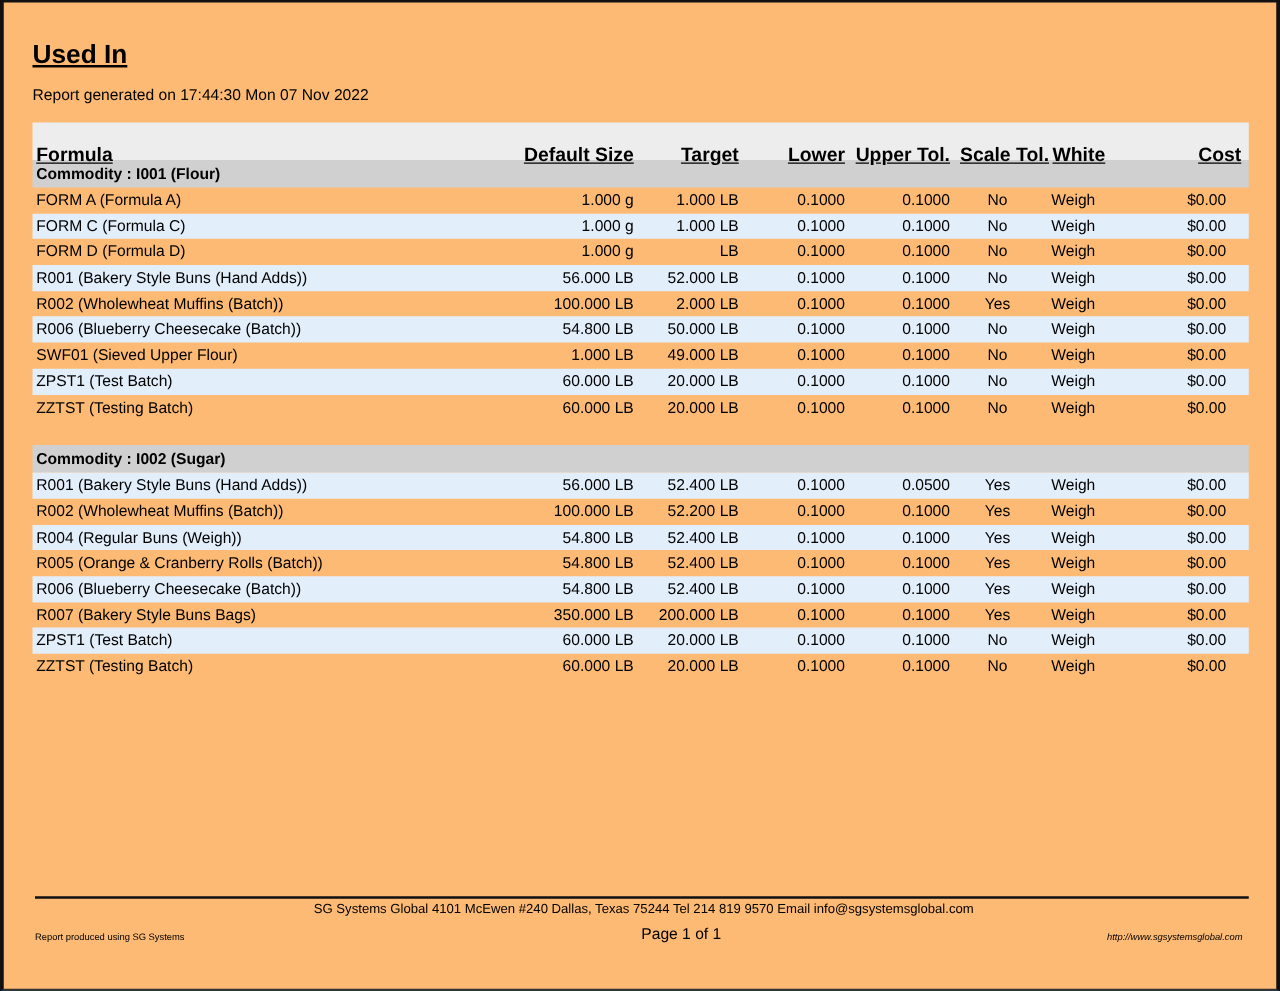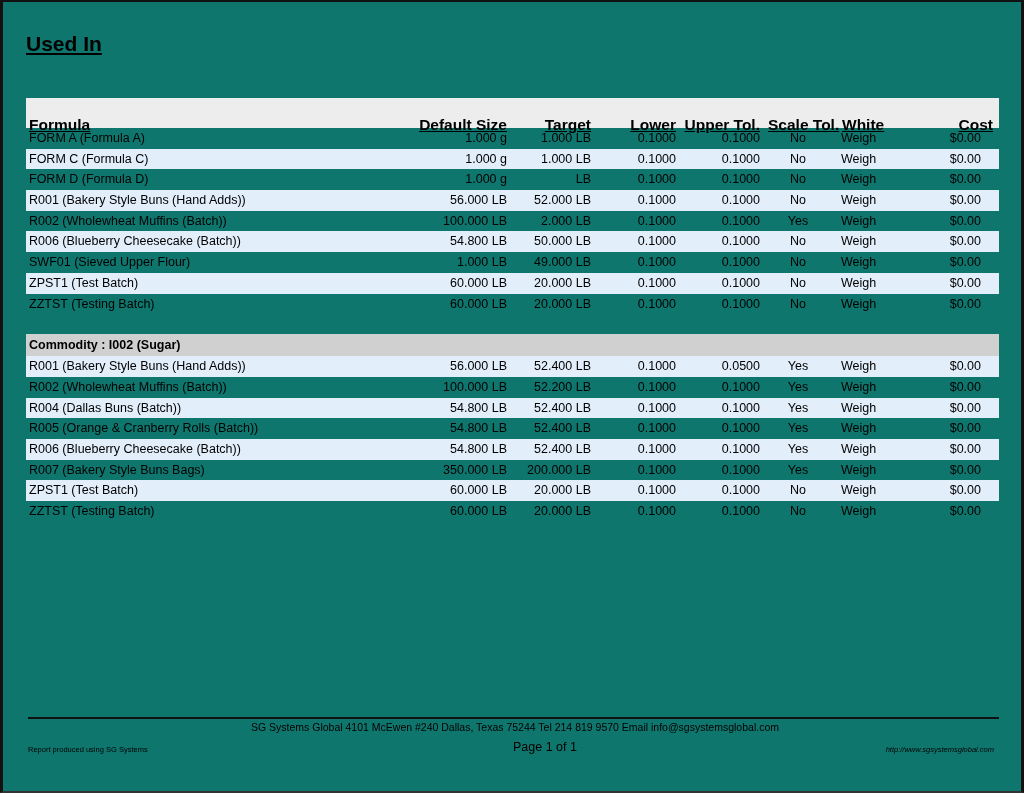--- a/index.html
+++ b/index.html
@@ -1,21 +1,21 @@
 <!DOCTYPE html>
 <html><head>
   <meta charset="utf-8">
   <style>
     * { box-sizing: border-box; margin: 0; padding: 0; }
     html, body { width: 1024px; height: 793px; background: #ffffff; overflow: hidden; }
     body { font-family: "Liberation Sans", sans-serif; color: #000; position: relative; }
     .page {
       position: absolute; left: 0; top: 0; width: 1024px; height: 793px;
       border-top: 2px solid #111; border-left: 3px solid #111; border-right: 3px solid #111; border-bottom: 2px solid #333;
-      background: #0f766e;
+      background: #fdba74;
     }
     .title {
       position: absolute; left: 23px; top: 30px;
       font-size: 21px; font-weight: bold; text-decoration: underline; letter-spacing: 0px;
     }
     .subtitle {
       position: absolute; left: 23px; top: 67px; font-size: 12.5px;
     }
     
     .logo { position: absolute; left: 806px; top: 38px; width: 190px; height: 42px; }
@@ -77,35 +77,37 @@
     .footer-left { position: absolute; left: 25px; top: 743px; font-size: 7.5px; }
     .footer-page { position: absolute; left: 0; width: 1004px; top: 738px; text-align: center; font-size: 12.5px; margin-left: 40px; }
     .footer-right { position: absolute; right: 27px; top: 743px; font-size: 7.5px; font-style: italic; }
   </style>
 </head>
 <body>
 
 <div class="page">
 
   <div class="title">Used In</div>
+  <div class="subtitle">Report generated on 17:44:30 Mon 07 Nov 2022</div>
 
 
   <div class="report">
     <div class="hdr">
       <span class="h-formula">Formula</span>
       <span class="h-default">Default Size</span>
       <span class="h-target">Target</span>
       <span class="h-lower">Lower</span>
       <span class="h-upper">Upper Tol.</span>
       <span class="h-scale">Scale Tol.</span>
       <span class="h-type">White</span>
       <span class="h-cost">Cost</span>
     </div>
 
     <div id="groups-container">
+        <div class="group-title">Commodity : I001 (Flour)</div>
         <div class="row">
           <span class="c-formula">FORM A (Formula A)</span>
           <span class="c-default">1.000 g</span>
           <span class="c-target">1.000 LB</span>
           <span class="c-lower">0.1000</span>
           <span class="c-upper">0.1000</span>
           <span class="c-scale">No</span>
           <span class="c-type">Weigh</span>
           <span class="c-cost">$0.00</span>
         </div>
@@ -205,21 +207,21 @@
           <span class="c-formula">R002 (Wholewheat Muffins (Batch))</span>
           <span class="c-default">100.000 LB</span>
           <span class="c-target">52.200 LB</span>
           <span class="c-lower">0.1000</span>
           <span class="c-upper">0.1000</span>
           <span class="c-scale">Yes</span>
           <span class="c-type">Weigh</span>
           <span class="c-cost">$0.00</span>
         </div>
         <div class="row alt">
-          <span class="c-formula">R004 (Dallas Buns (Batch))</span>
+          <span class="c-formula">R004 (Regular Buns (Weigh))</span>
           <span class="c-default">54.800 LB</span>
           <span class="c-target">52.400 LB</span>
           <span class="c-lower">0.1000</span>
           <span class="c-upper">0.1000</span>
           <span class="c-scale">Yes</span>
           <span class="c-type">Weigh</span>
           <span class="c-cost">$0.00</span>
         </div>
         <div class="row">
           <span class="c-formula">R005 (Orange &amp; Cranberry Rolls (Batch))</span>

